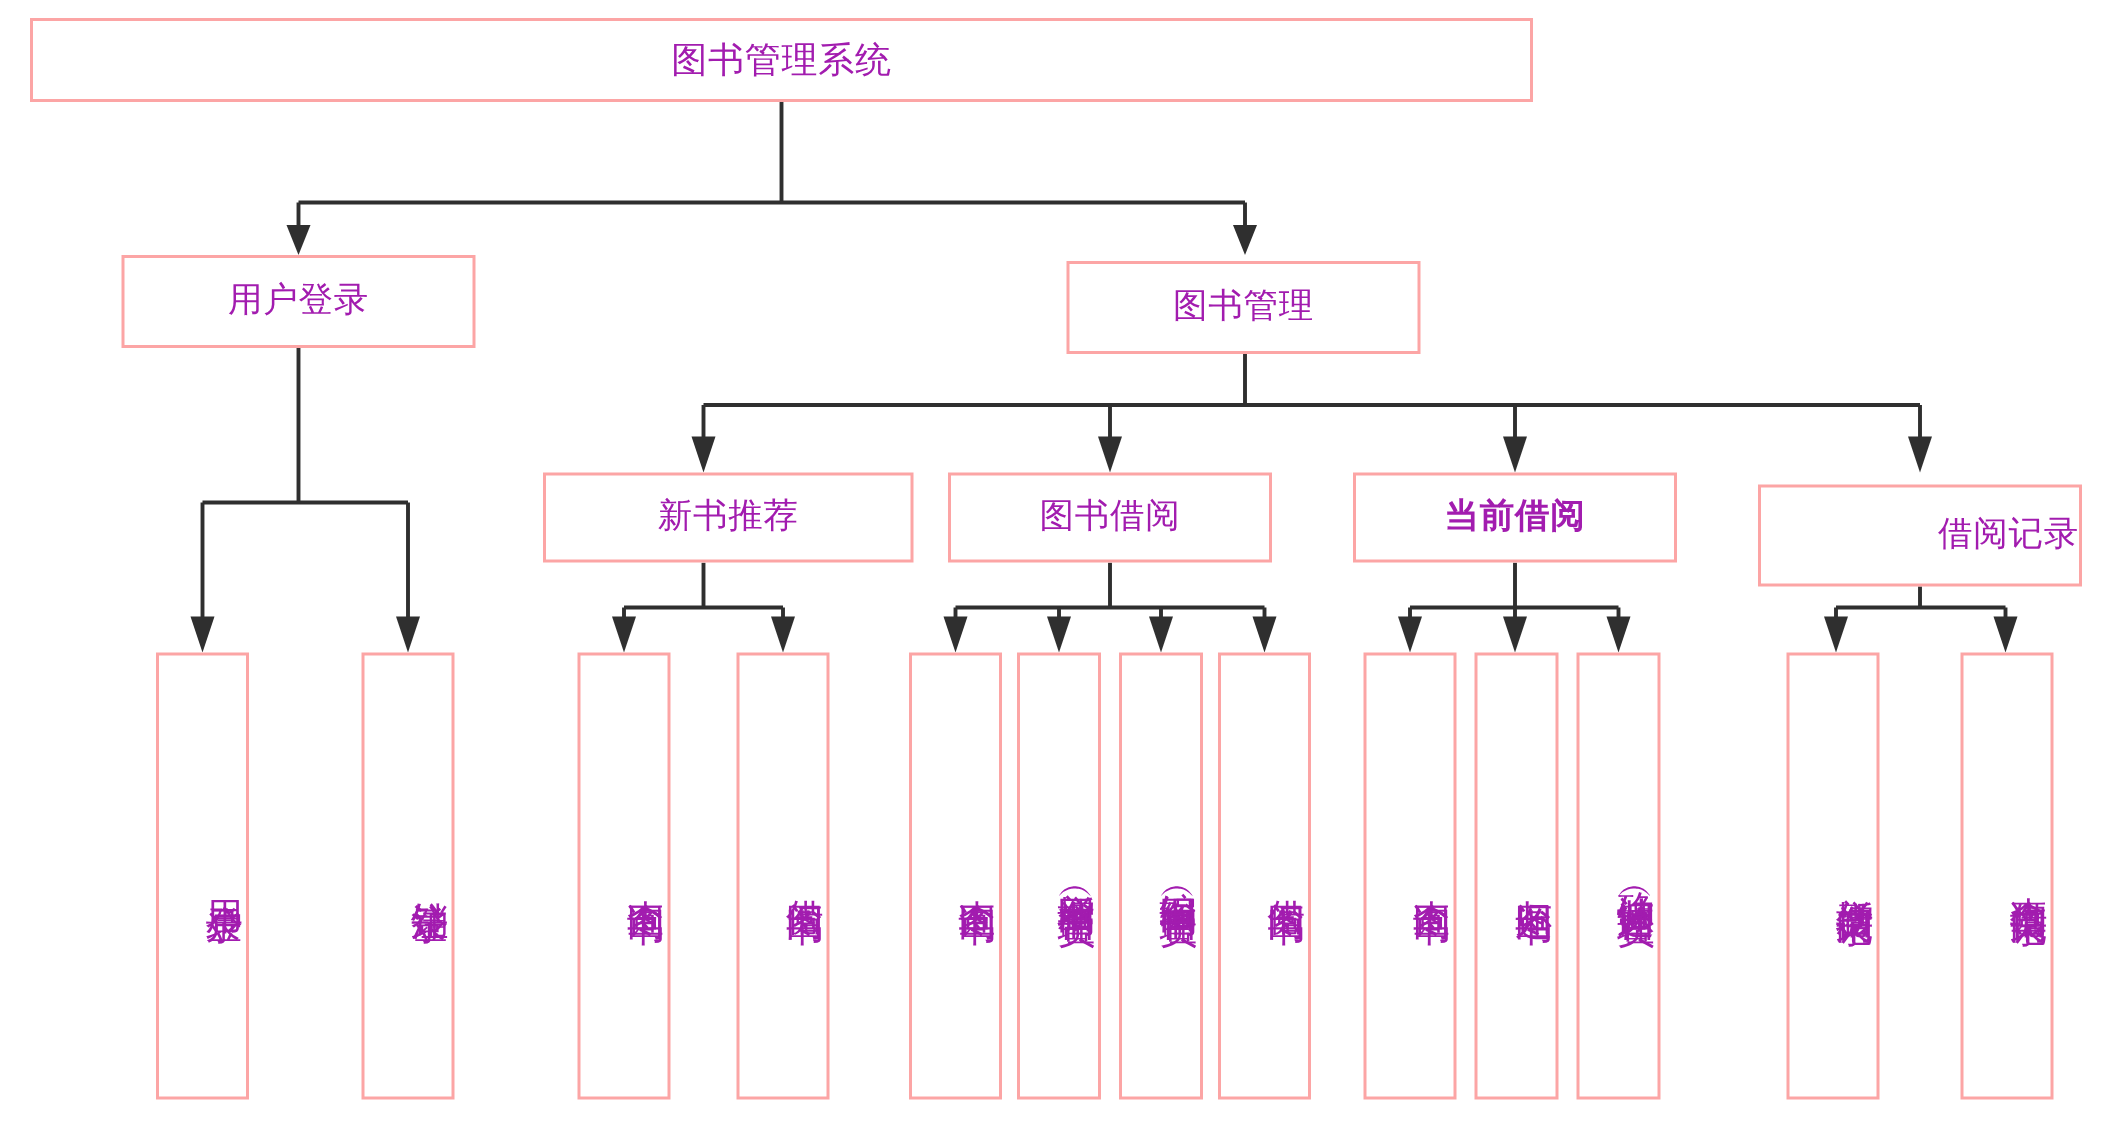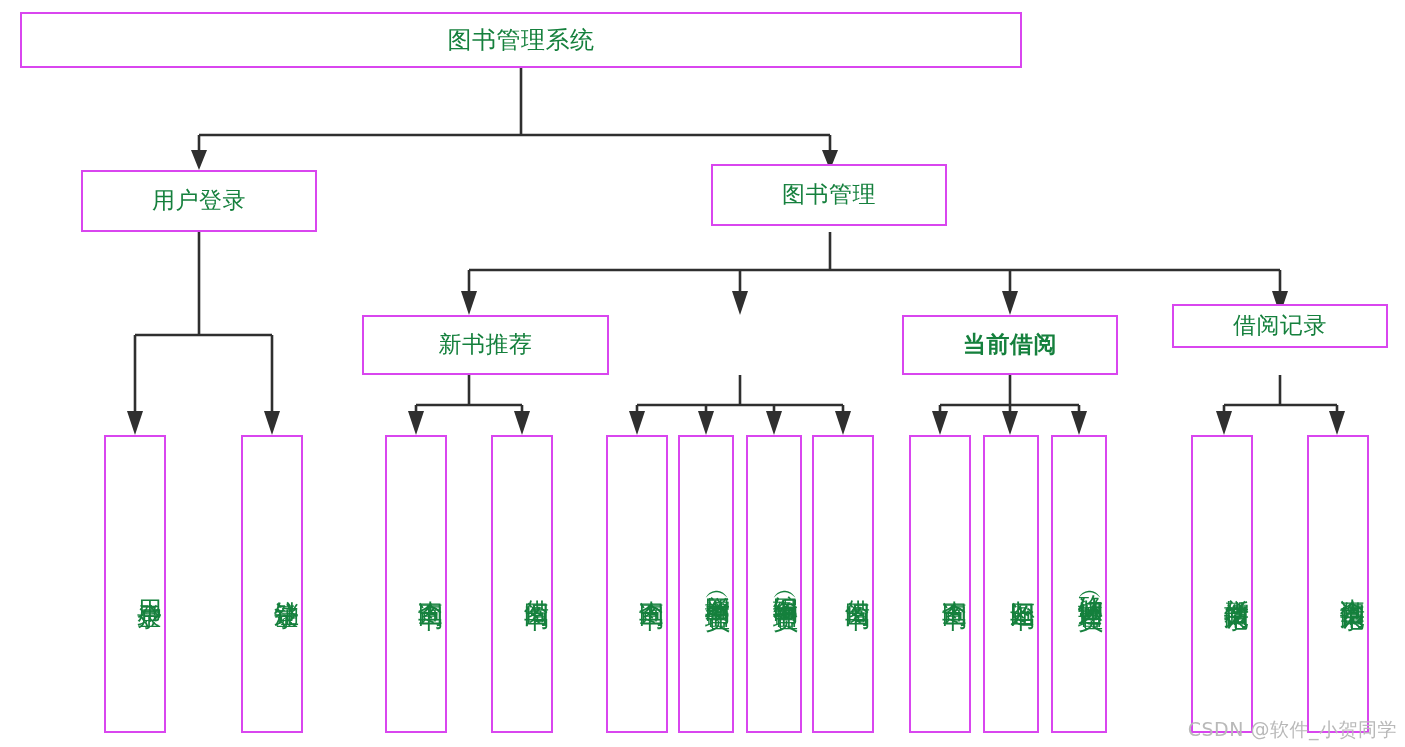--- a/index.html
+++ b/index.html
@@ -14,25 +14,25 @@
     position: relative;
     width: 1405px;
     height: 747px;
     background: #ffffff;
     overflow: hidden;
   }
   .node {
     position: absolute;
     box-sizing: border-box;
     background: #ffffff;
-    border: 2px solid #d946ef;
+    border: 2px solid #fca5a5;
     display: flex;
     align-items: center;
     justify-content: center;
-    color: #15803d;
+    color: #a21caf;
   }
   .node.h {
     font-size: 23px;
     line-height: 1.1;
     letter-spacing: 0.5px;
   }
   .node.v {
     writing-mode: vertical-rl;
     text-orientation: upright;
     font-size: 25px;
@@ -142,31 +142,34 @@
     <polygon points="1329,411 1345,411 1337,435" fill="#2f2f2f" stroke="none"></polygon>
   </svg>
 
   <div class="node h root" style="left:20px; top:12px; width:1002px; height:56px;">
     <span>图书管理系统</span>
   </div>
 
   <div class="node h" style="left:81px; top:170px; width:236px; height:62px;">
     <span>用户登录</span>
   </div>
-  <div class="node h" style="left:711px; top:164px; width:236px; height:62px;">
+  <div class="node h" style="left:711px; top:174px; width:236px; height:62px;">
     <span>图书管理</span>
   </div>
 
   <div class="node h" style="left:362px; top:315px; width:247px; height:60px;">
     <span>新书推荐</span>
   </div>
+  <div class="node h" style="left:632px; top:315px; width:216px; height:60px;">
+    <span>图书借阅</span>
+  </div>
   <div class="node h" style="left:902px; top:315px; width:216px; height:60px;font-weight:bold;">
     <span>当前借阅</span>
   </div>
-  <div class="node h" style="left:1172px; top:304px; width:216px; height:44px;">
+  <div class="node h" style="left:1172px; top:323px; width:216px; height:68px;justify-content:flex-end;">
     <span>借阅记录</span>
   </div>
 
   <div class="node v" style="left:104px; top:435px; width:62px; height:298px;">
     <span class="vtext">用户登录</span>
   </div>
   <div class="node v" style="left:241px; top:435px; width:62px; height:298px;">
     <span class="vtext">注销登录</span>
   </div>
 
@@ -200,15 +203,14 @@
     <span class="vtext">确认归还（管理员）</span>
   </div>
 
   <div class="node v" style="left:1191px; top:435px; width:62px; height:298px;">
     <span class="vtext">新增借阅记录</span>
   </div>
   <div class="node v" style="left:1307px; top:435px; width:62px; height:298px;">
     <span class="vtext">查询借阅记录</span>
   </div>
 
-  <div class="watermark">CSDN @软件_小贺同学</div>
 
 </div>
 
 </body></html>

